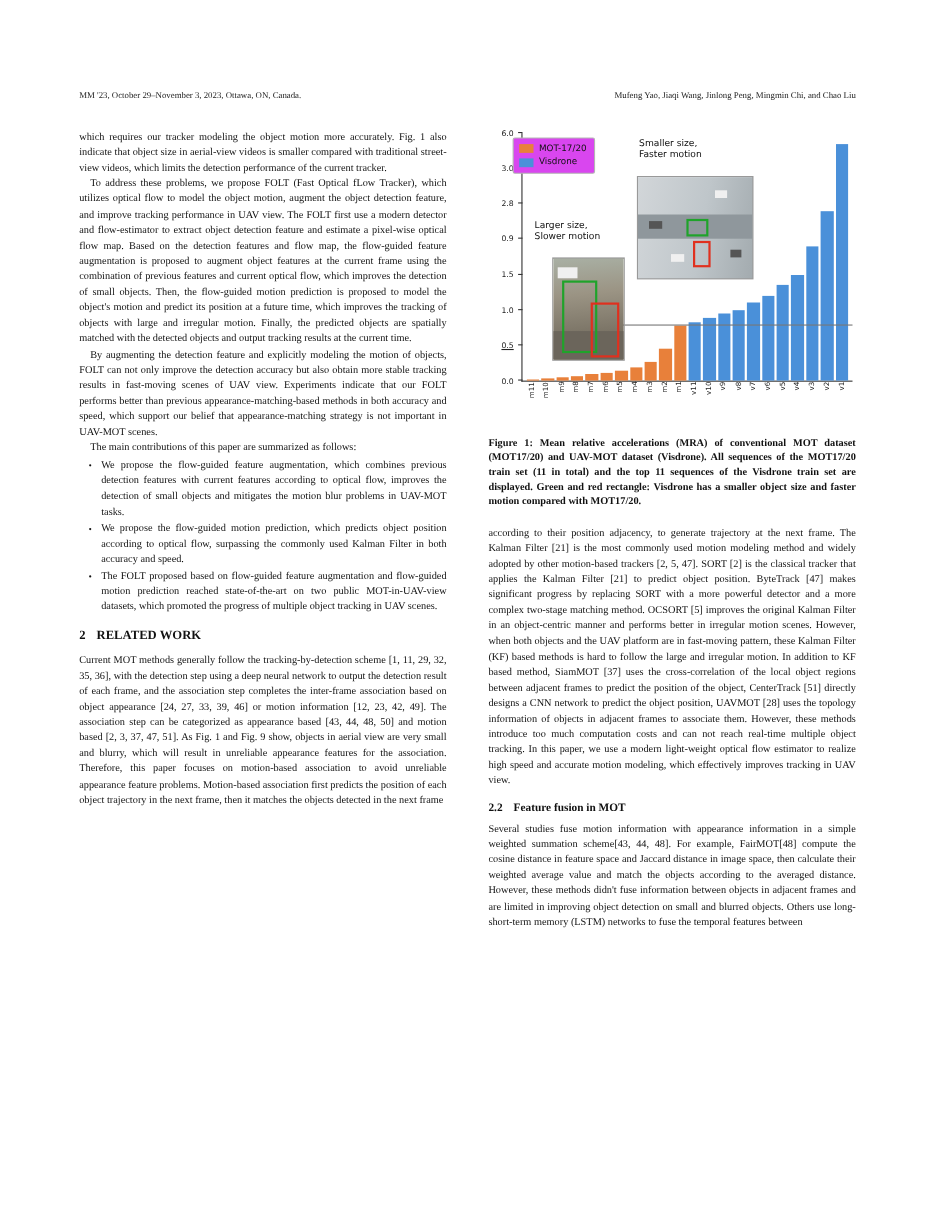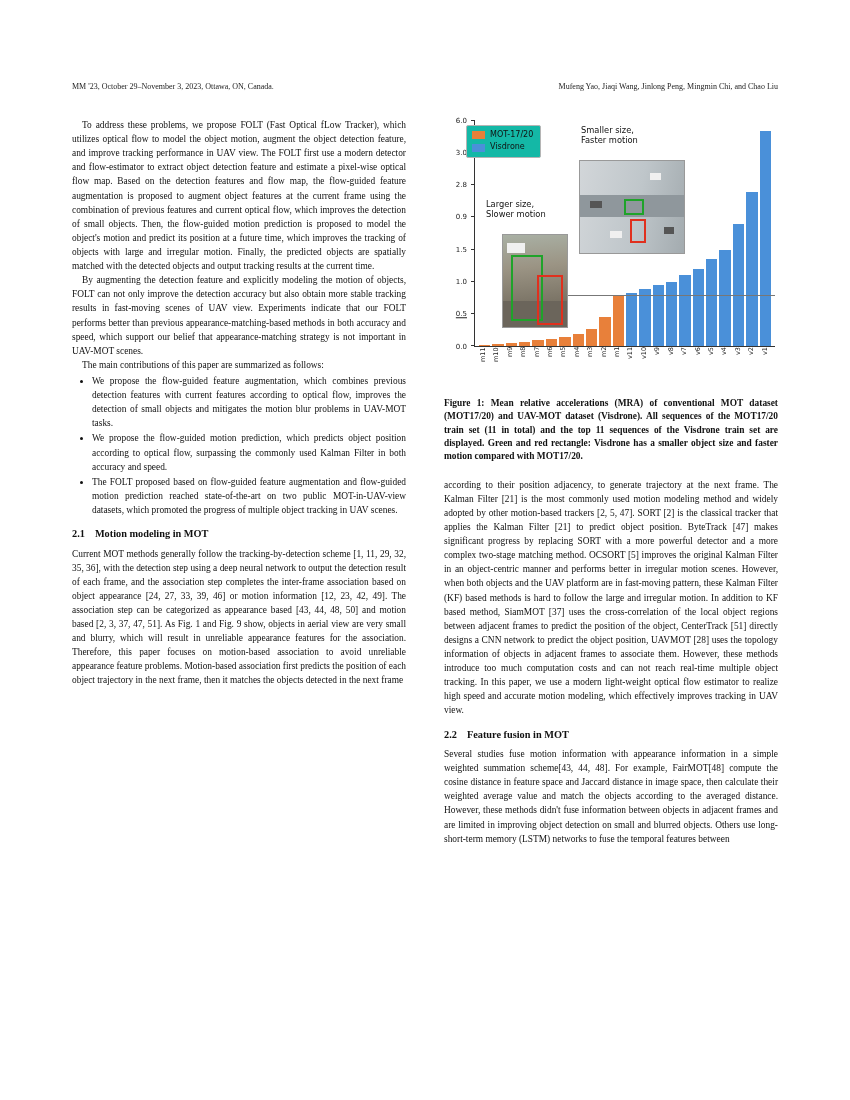--- a/index.html
+++ b/index.html
@@ -40,21 +40,21 @@
   .xtick {
     flex:1; height:24px; writing-mode:vertical-rl; transform:rotate(180deg);
     font-size:6.5px; line-height:1; color:#222;
     display:flex; align-items:center; justify-content:flex-end;
   }
   .y-axis { position:absolute; left:0; top:8px; bottom:24px; width:30px; }
   .ytick { position:absolute; right:7px; transform:translateY(50%); font-size:7px; color:#222; }
   .ytickmark { position:absolute; left:-4px; width:4px; height:1px; background:#333; }
   .refline { position:absolute; left:10%; right:0; height:1px; background:#777; }
   .legend {
-    position:absolute; left:22px; top:12px; background:#14b8a6;
+    position:absolute; left:22px; top:12px; background:#d946ef;
     border:1px solid #b5b5b5; border-radius:2px; padding:3px 7px 3px 5px;
     font-size:8px; line-height:1.55; z-index:4;
   }
   .legend-row { display:flex; align-items:center; gap:5px; }
   .swatch { width:13px; height:8px; display:inline-block; }
   .annot { position:absolute; font-size:8.3px; line-height:1.25; color:#111; z-index:4; }
   .annot-left  { left:42px; top:86px; }
   .annot-right { left:137px; top:12px; }
 
   .inset { position:absolute; z-index:3; box-shadow:0 0 0 1px #999; overflow:hidden; }
@@ -79,30 +79,31 @@
 <body>
 
 <div class="page">
 
   <div class="running-head">
     <span>MM '23, October 29–November 3, 2023, Ottawa, ON, Canada.</span>
     <span>Mufeng Yao, Jiaqi Wang, Jinlong Peng, Mingmin Chi, and Chao Liu</span>
   </div>
 
   <div class="col col-left">
+    <p class="para">which requires our tracker modeling the object motion more accurately. Fig. 1 also indicate that object size in aerial-view videos is smaller compared with traditional street-view videos, which limits the detection performance of the current tracker.</p>
     <p class="para indent">To address these problems, we propose FOLT (Fast Optical fLow Tracker), which utilizes optical flow to model the object motion, augment the object detection feature, and improve tracking performance in UAV view. The FOLT first use a modern detector and flow-estimator to extract object detection feature and estimate a pixel-wise optical flow map. Based on the detection features and flow map, the flow-guided feature augmentation is proposed to augment object features at the current frame using the combination of previous features and current optical flow, which improves the detection of small objects. Then, the flow-guided motion prediction is proposed to model the object's motion and predict its position at a future time, which improves the tracking of objects with large and irregular motion. Finally, the predicted objects are spatially matched with the detected objects and output tracking results at the current time.</p>
     <p class="para indent">By augmenting the detection feature and explicitly modeling the motion of objects, FOLT can not only improve the detection accuracy but also obtain more stable tracking results in fast-moving scenes of UAV view. Experiments indicate that our FOLT performs better than previous appearance-matching-based methods in both accuracy and speed, which support our belief that appearance-matching strategy is not important in UAV-MOT scenes.</p>
     <p class="para indent">The main contributions of this paper are summarized as follows:</p>
     <ul class="contribs">
       <li>We propose the flow-guided feature augmentation, which combines previous detection features with current features according to optical flow, improves the detection of small objects and mitigates the motion blur problems in UAV-MOT tasks.</li>
       <li>We propose the flow-guided motion prediction, which predicts object position according to optical flow, surpassing the commonly used Kalman Filter in both accuracy and speed.</li>
       <li>The FOLT proposed based on flow-guided feature augmentation and flow-guided motion prediction reached state-of-the-art on two public MOT-in-UAV-view datasets, which promoted the progress of multiple object tracking in UAV scenes.</li>
     </ul>
-    <div class="h-sub">
-      <span class="h-num">2.1</span><span>Motion modeling in MOT</span>
+    <div class="h-section">
+      <span class="h-num">2</span><span>RELATED WORK</span>
     </div>
     <p class="para">Current MOT methods generally follow the tracking-by-detection scheme [1, 11, 29, 32, 35, 36], with the detection step using a deep neural network to output the detection result of each frame, and the association step completes the inter-frame association based on object appearance [24, 27, 33, 39, 46] or motion information [12, 23, 42, 49]. The association step can be categorized as appearance based [43, 44, 48, 50] and motion based [2, 3, 37, 47, 51]. As Fig. 1 and Fig. 9 show, objects in aerial view are very small and blurry, which will result in unreliable appearance features for the association. Therefore, this paper focuses on motion-based association to avoid unreliable appearance feature problems. Motion-based association first predicts the position of each object trajectory in the next frame, then it matches the objects detected in the next frame</p>
   </div>
 
   <div class="col col-right">
 
     <div class="figure">
       <div class="chart">
 
         <div class="y-axis">

